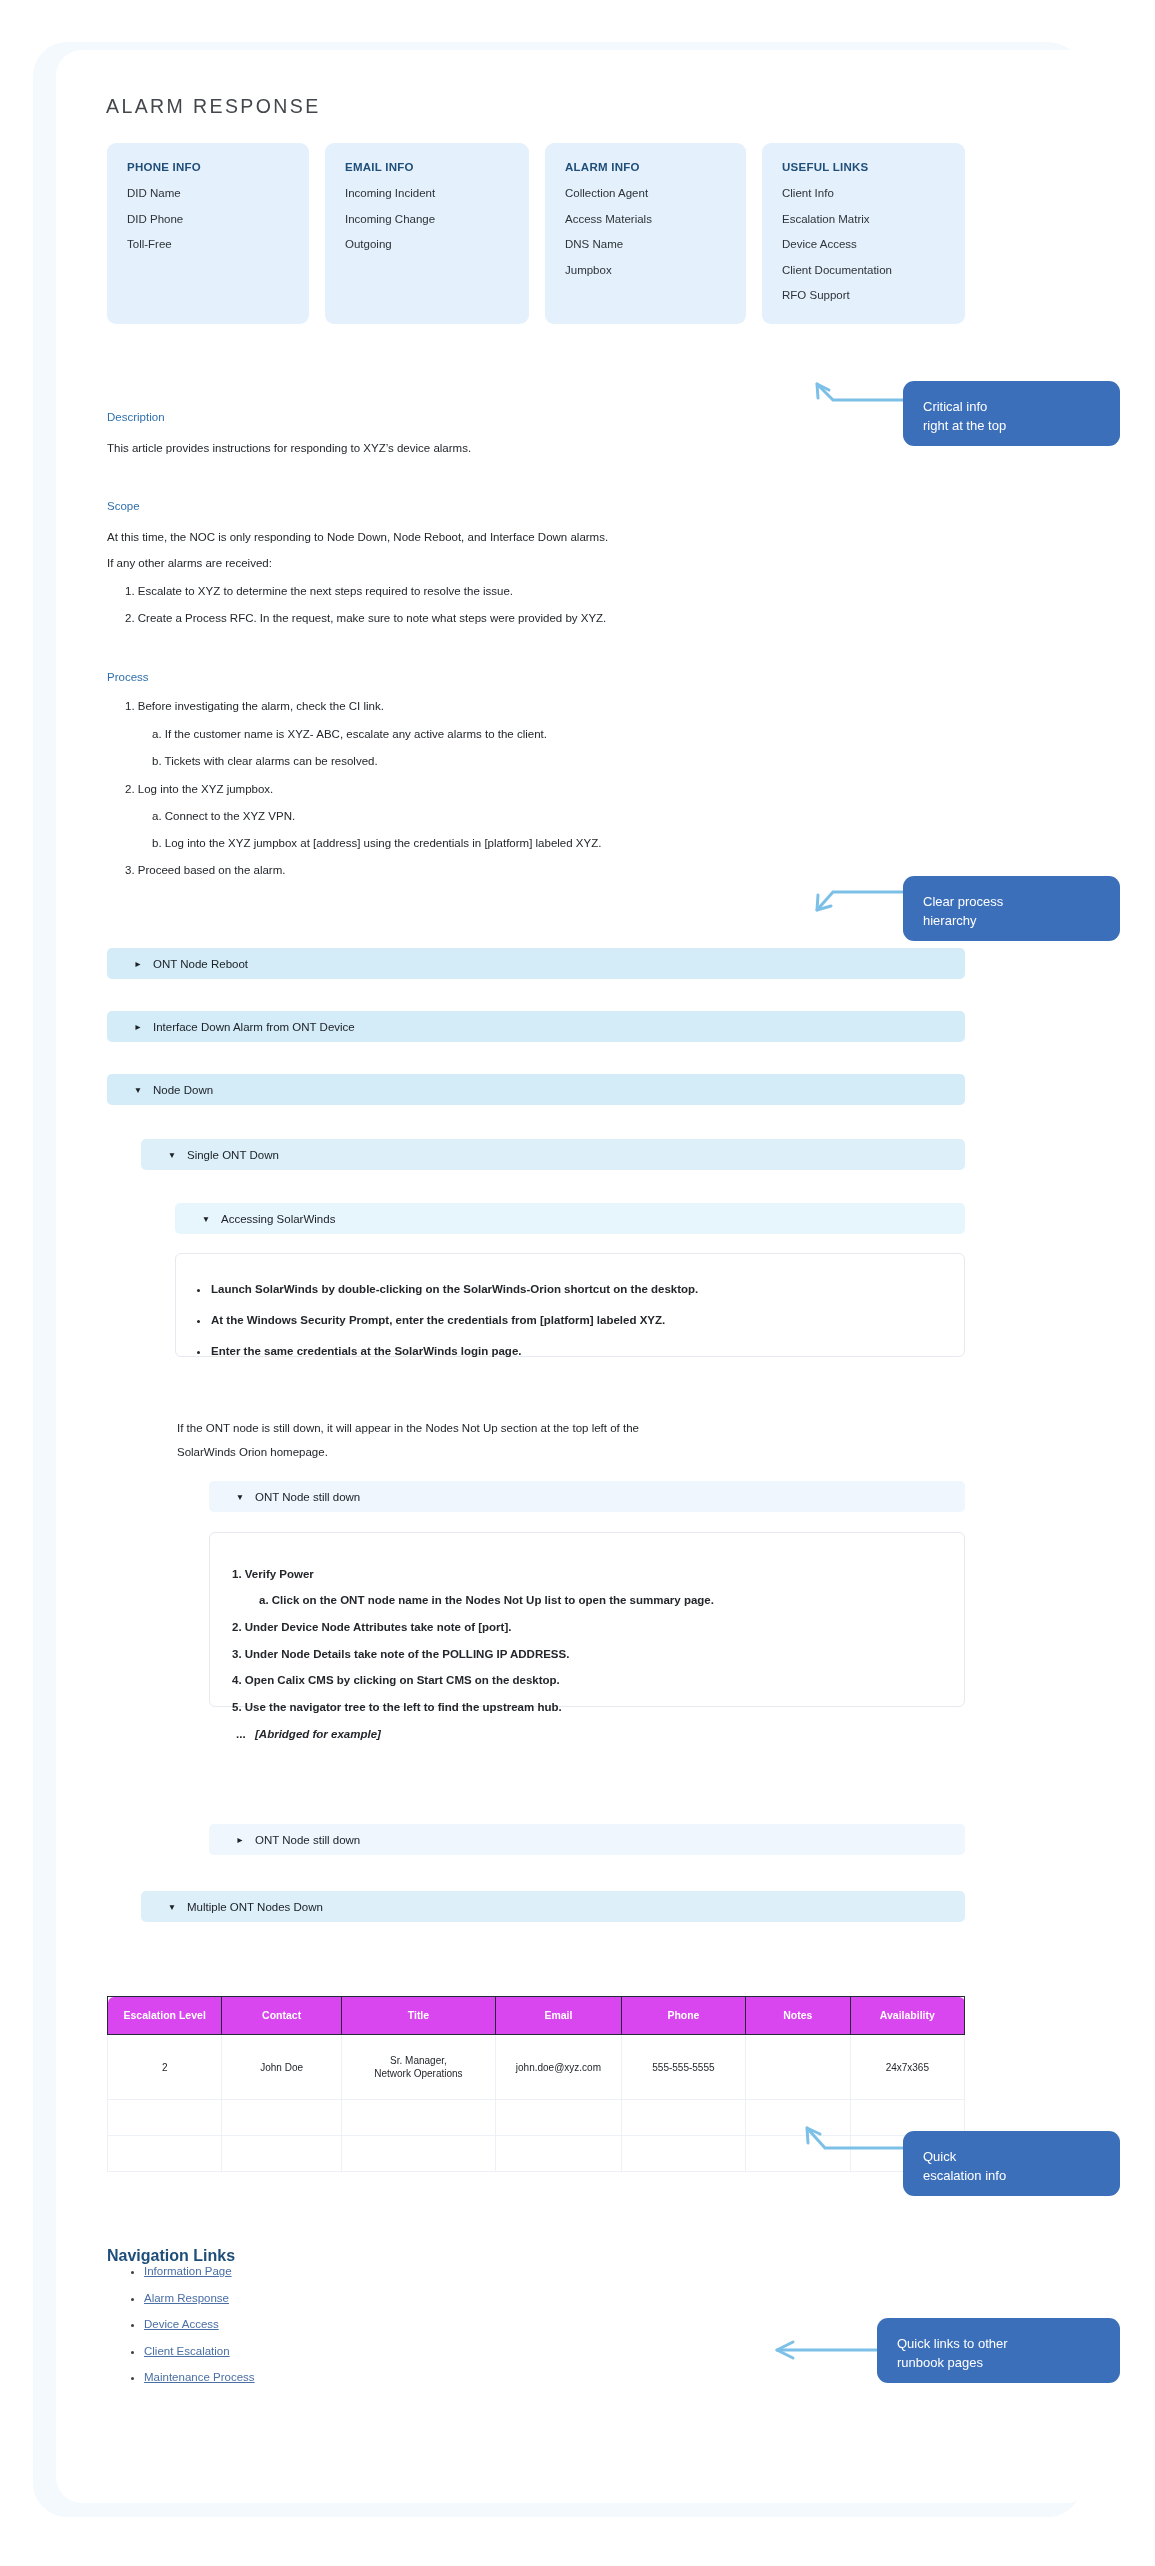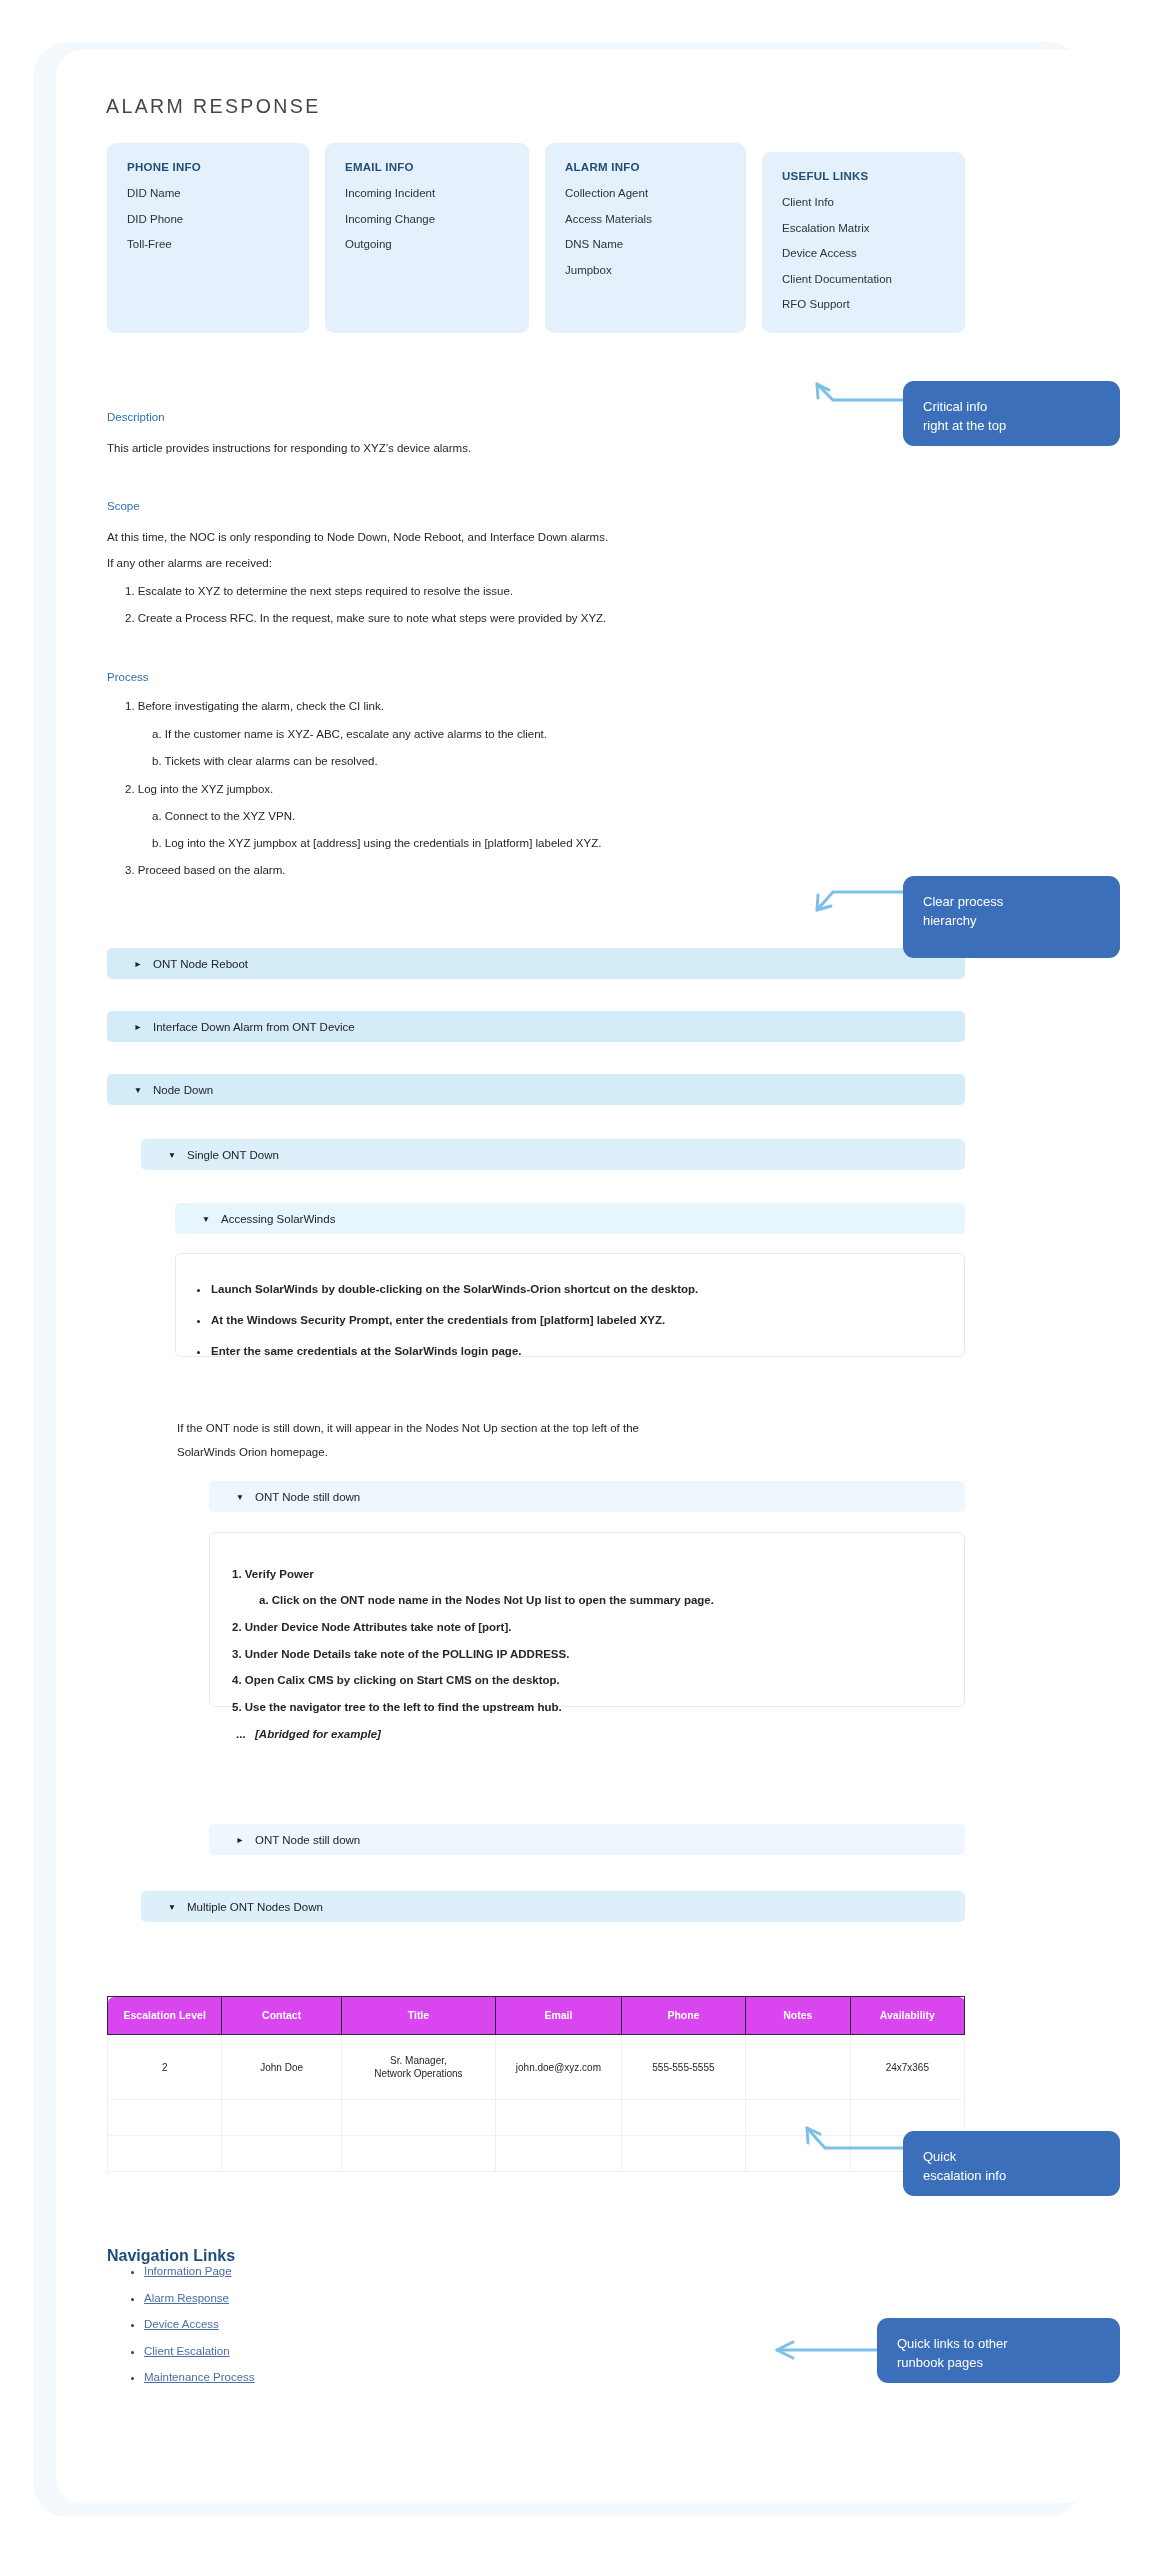--- a/index.html
+++ b/index.html
@@ -65,21 +65,21 @@
   }
   .info-card {
     background: #e4f0fb;
     border-radius: 9px;
     padding: 18px 20px 22px 20px;
     box-sizing: border-box;
   }
   .info-card.c0 { width: 202px; }
   .info-card.c1 { width: 204px; }
   .info-card.c2 { width: 201px; }
-  .info-card.c3 { width: 203px; margin-top: 9px; }
+  .info-card.c3 { width: 203px; }
   .info-card-title {
     font-size: 11.5px;
     font-weight: 700;
     letter-spacing: .25px;
     color: #1f4e79;
     margin-bottom: 15px;
   }
   .info-card-item {
     font-size: 11.5px;
     color: #2d3338;
@@ -419,21 +419,21 @@
 </svg>
 <div class="callout" style="left:903px; top:381px; width:217px; height:65px;">
   <div>Critical info</div>
   <div>right at the top</div>
 </div>
 
 <svg class="callout-arrow" style="left:805px; top:880px;" width="110" height="45" viewBox="0 0 110 45">
   <path d="M105 12 L28 12 L12 30" fill="none" stroke="#7cc0e8" stroke-width="3" stroke-linecap="round"></path>
   <path d="M12 30 L13 15 M12 30 L26 26" fill="none" stroke="#7cc0e8" stroke-width="3" stroke-linecap="round"></path>
 </svg>
-<div class="callout" style="left:903px; top:876px; width:217px; height:82px;">
+<div class="callout" style="left:903px; top:876px; width:217px; height:65px;">
   <div>Clear process</div>
   <div>hierarchy</div>
 </div>
 
 <svg class="callout-arrow" style="left:795px; top:2110px;" width="115" height="55" viewBox="0 0 115 55">
   <path d="M110 38 L30 38 L12 18" fill="none" stroke="#7cc0e8" stroke-width="3" stroke-linecap="round"></path>
   <path d="M12 18 L25 24 M12 18 L13 33" fill="none" stroke="#7cc0e8" stroke-width="3" stroke-linecap="round"></path>
 </svg>
 <div class="callout" style="left:903px; top:2131px; width:217px; height:65px;">
   <div>Quick</div>

